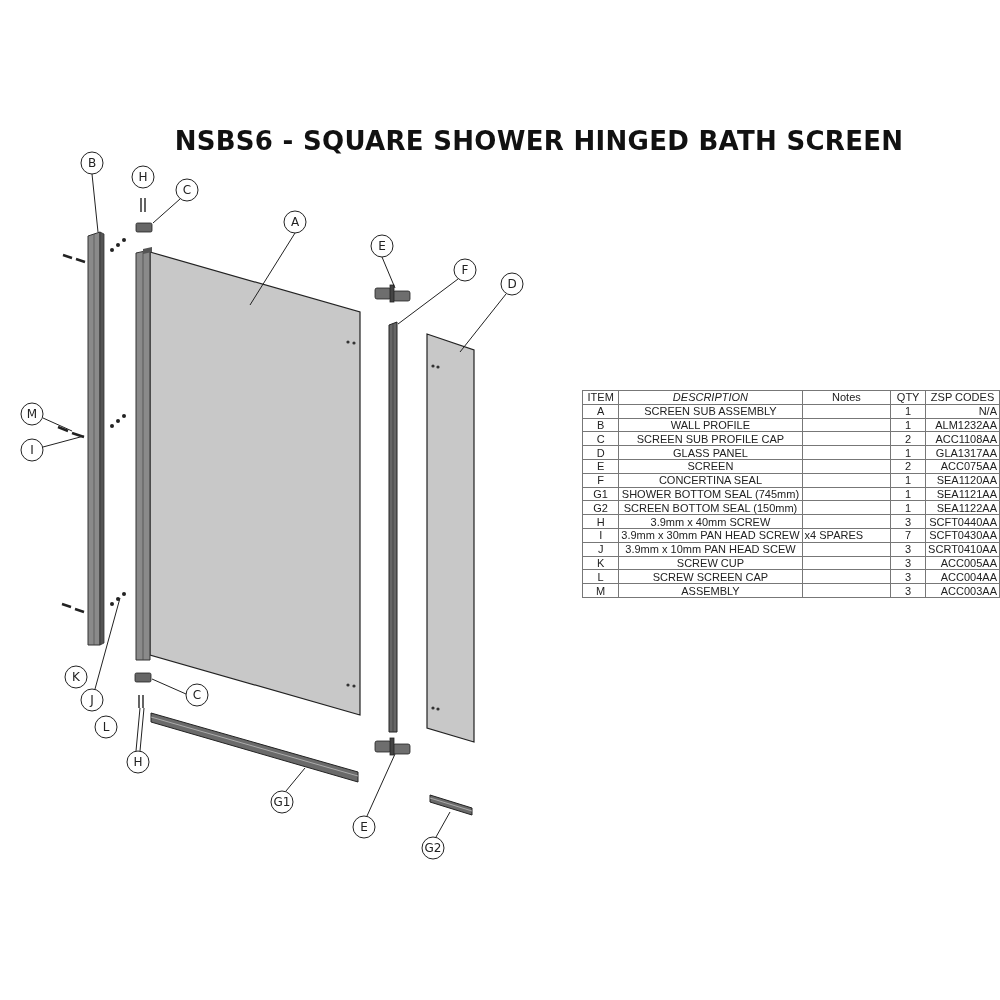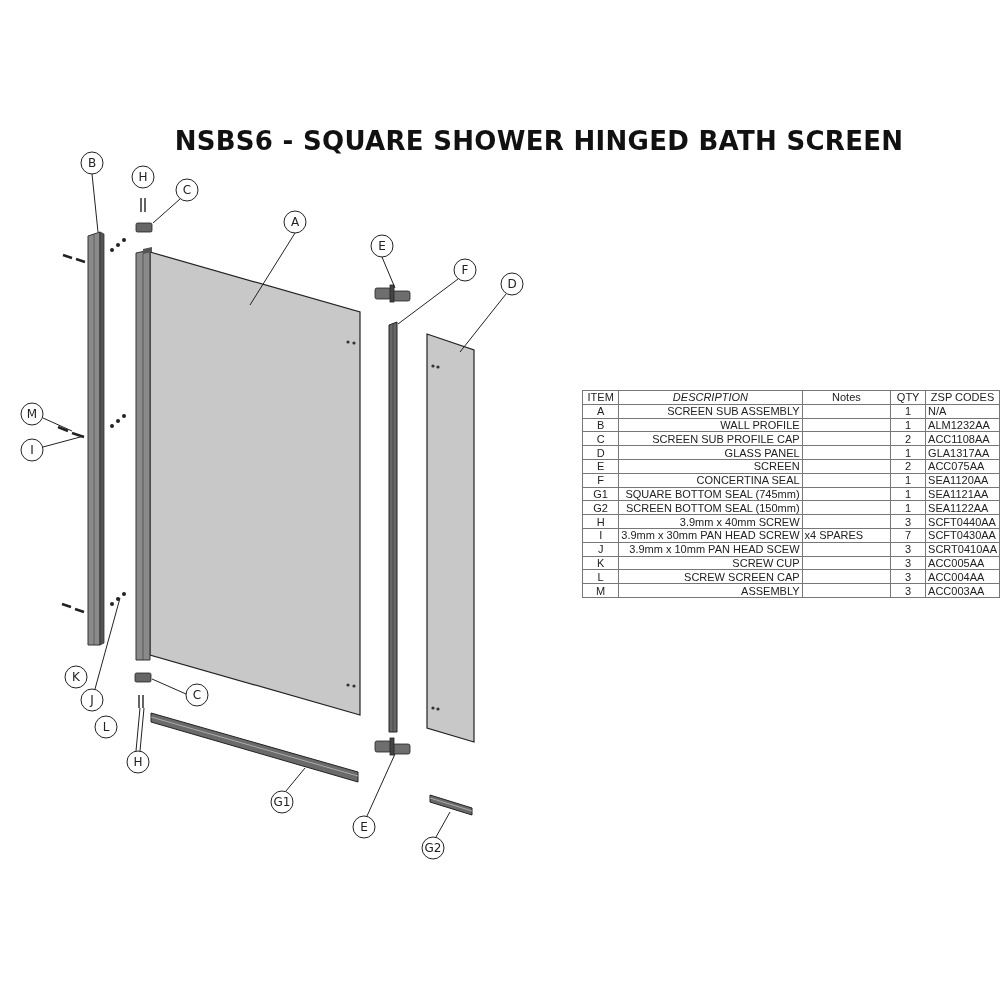--- a/index.html
+++ b/index.html
@@ -6,24 +6,24 @@
   body { width: 1000px; height: 1000px; position: relative; overflow: hidden; font-family: "Liberation Sans", sans-serif; }
   .title { position: absolute; left: 0; width: 1078px; top: 126px; text-align: center; font-family: "DejaVu Sans", sans-serif; font-weight: bold; font-size: 26px; color: #111; letter-spacing: 0.3px; }
   svg.diagram { position: absolute; left: 0; top: 0; }
   .callout circle { fill: #fff; stroke: #222; stroke-width: 1; }
   .callout text { font-family: "DejaVu Sans", sans-serif; font-size: 12px; fill: #222; text-anchor: middle; dominant-baseline: central; }
   .leader { stroke: #222; stroke-width: 1; fill: none; }
   table.bom { position: absolute; left: 582px; top: 390px; border-collapse: collapse; font-family: "Liberation Sans", sans-serif; font-size: 11px; color: #222; border: 1.5px solid #333; }
   table.bom td, table.bom th { border: 1px solid #777; height: 12.8px; padding: 0 2px; font-weight: normal; white-space: nowrap; }
   table.bom th { text-align: center; }
   .c-item { width: 37px; text-align: center; }
-  .c-desc { width: 142px; text-align: right; }
+  .c-desc { width: 142px; text-align: center; }
   .c-notes { width: 112px; text-align: left; }
   .c-qty { width: 38px; text-align: center; }
-  .c-code { width: 55px; text-align: left; }
+  .c-code { width: 55px; text-align: right; }
   table.bom th.c-desc { text-align: center; font-style: italic; }
 </style>
 </head>
 <body>
 
 <div class="title">NSBS6 - SQUARE SHOWER HINGED BATH SCREEN</div>
 
 <svg class="diagram" width="1000" height="1000" viewBox="0 0 1000 1000">
 
   <g>
@@ -244,21 +244,21 @@
       </tr>
     <tr>
         <td class="c-item">F</td>
         <td class="c-desc">CONCERTINA SEAL</td>
         <td class="c-notes"></td>
         <td class="c-qty">1</td>
         <td class="c-code">SEA1120AA</td>
       </tr>
     <tr>
         <td class="c-item">G1</td>
-        <td class="c-desc">SQUARE BOTTOM SEAL (745mm)</td>
+        <td class="c-desc">SHOWER BOTTOM SEAL (745mm)</td>
         <td class="c-notes"></td>
         <td class="c-qty">1</td>
         <td class="c-code">SEA1121AA</td>
       </tr>
     <tr>
         <td class="c-item">G2</td>
         <td class="c-desc">SCREEN BOTTOM SEAL (150mm)</td>
         <td class="c-notes"></td>
         <td class="c-qty">1</td>
         <td class="c-code">SEA1122AA</td>

